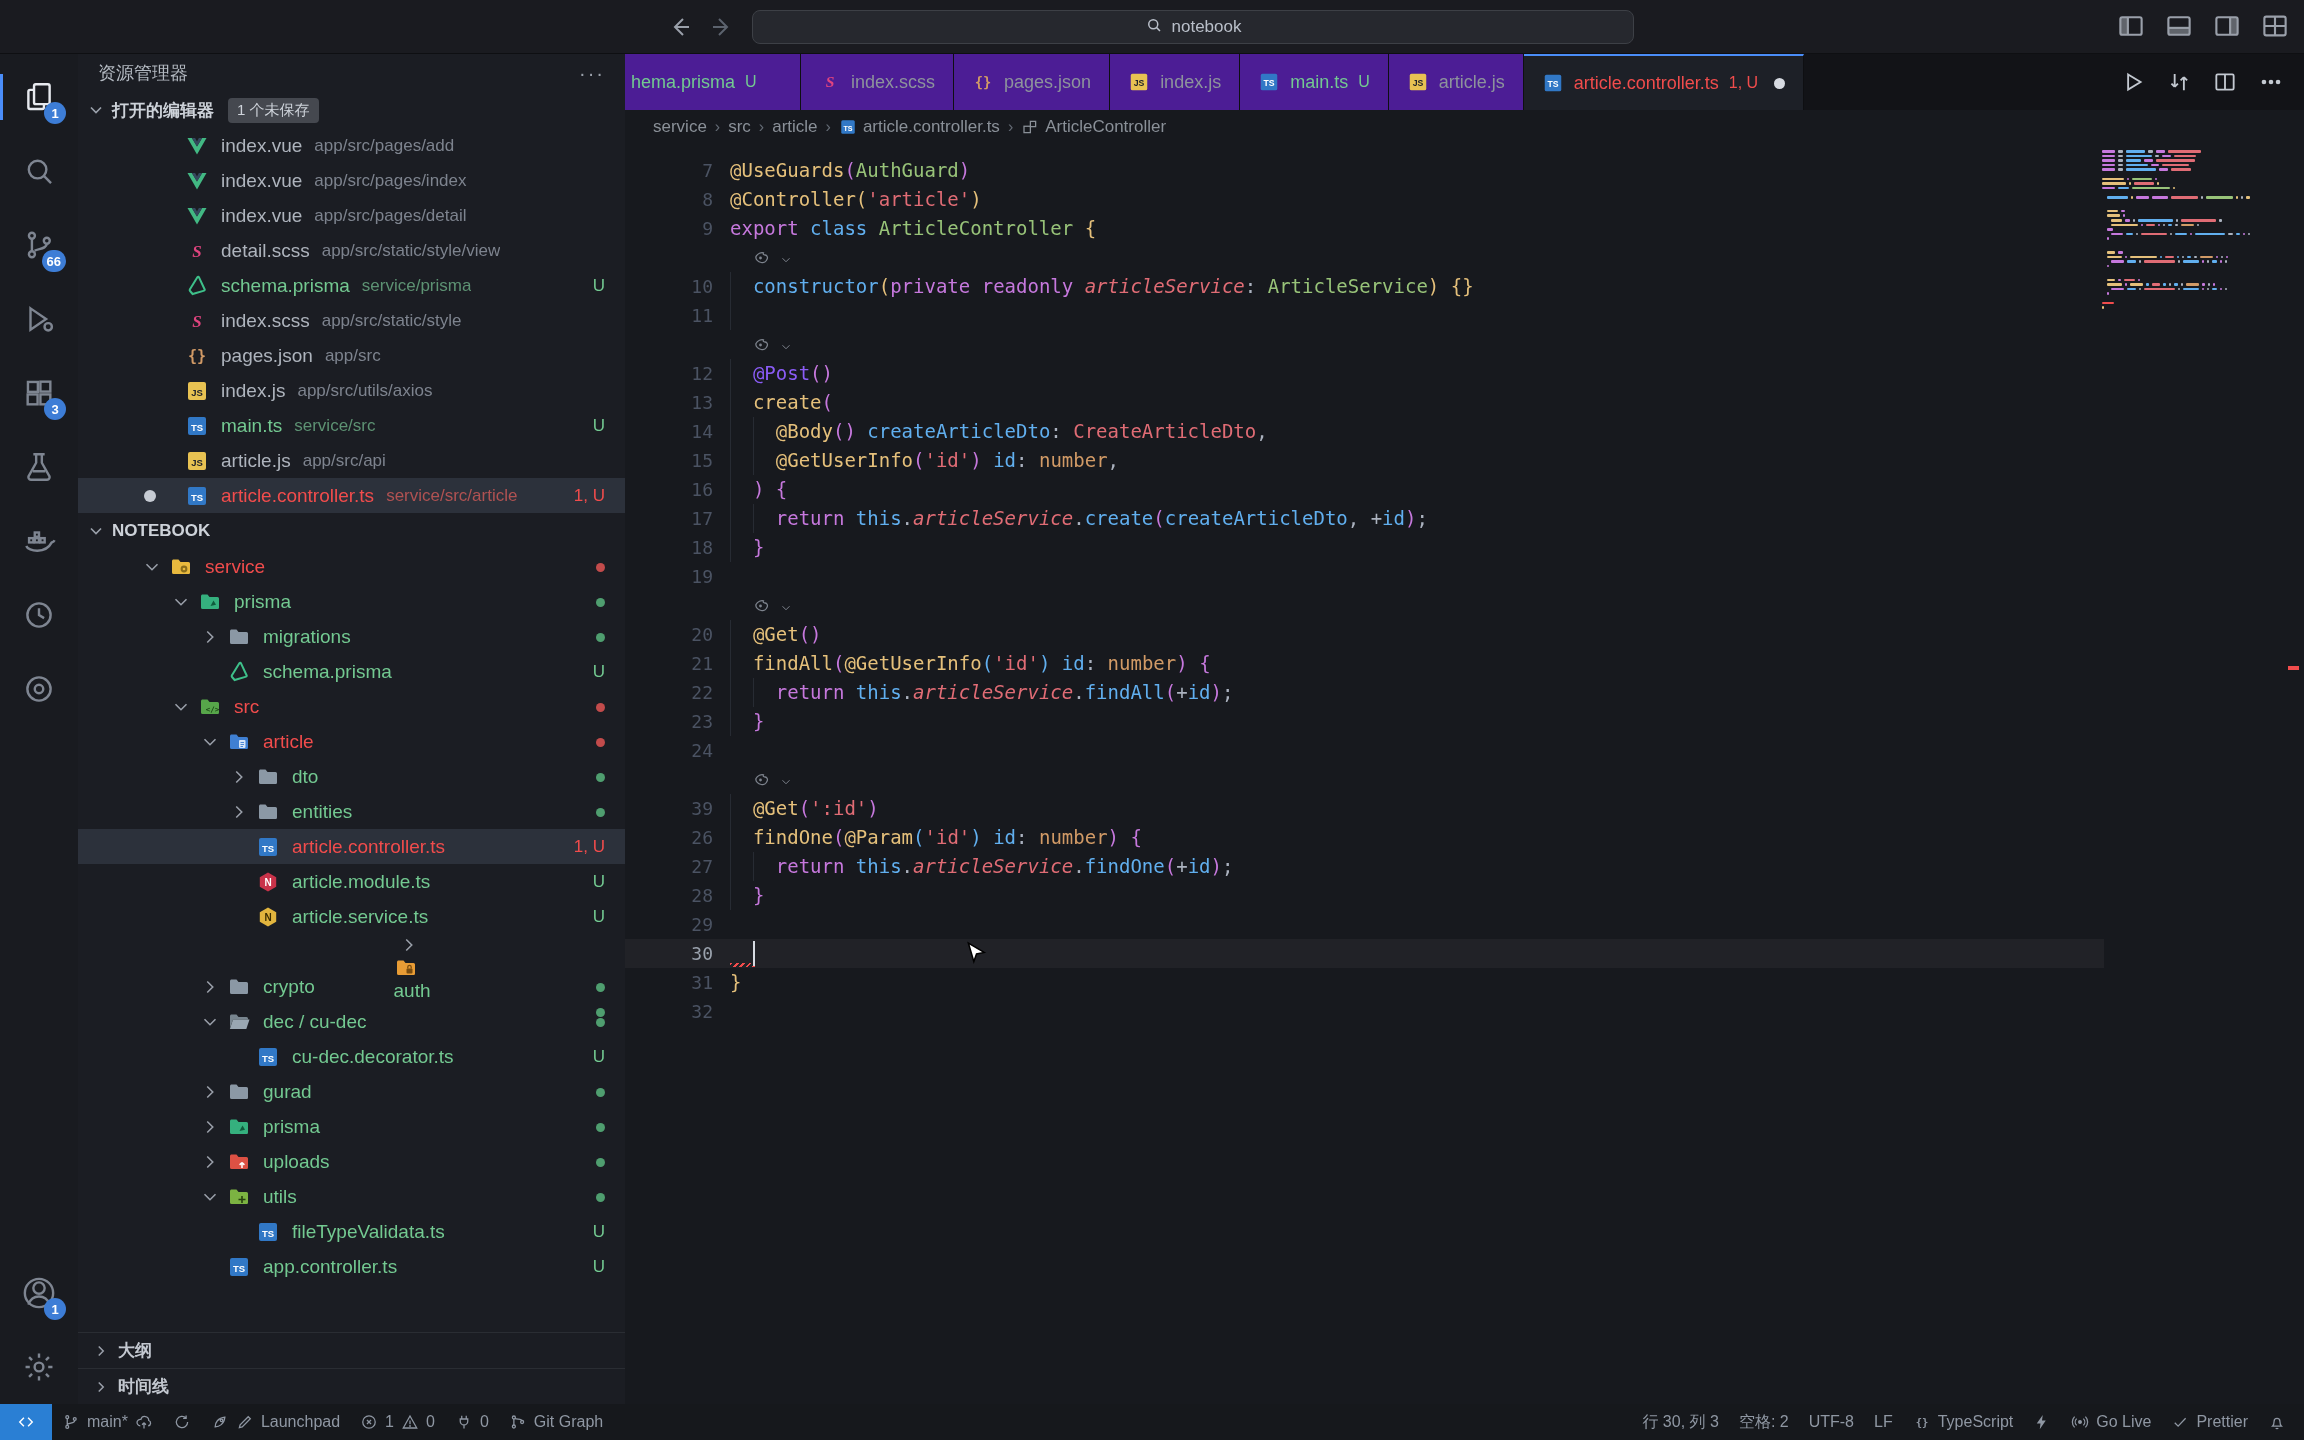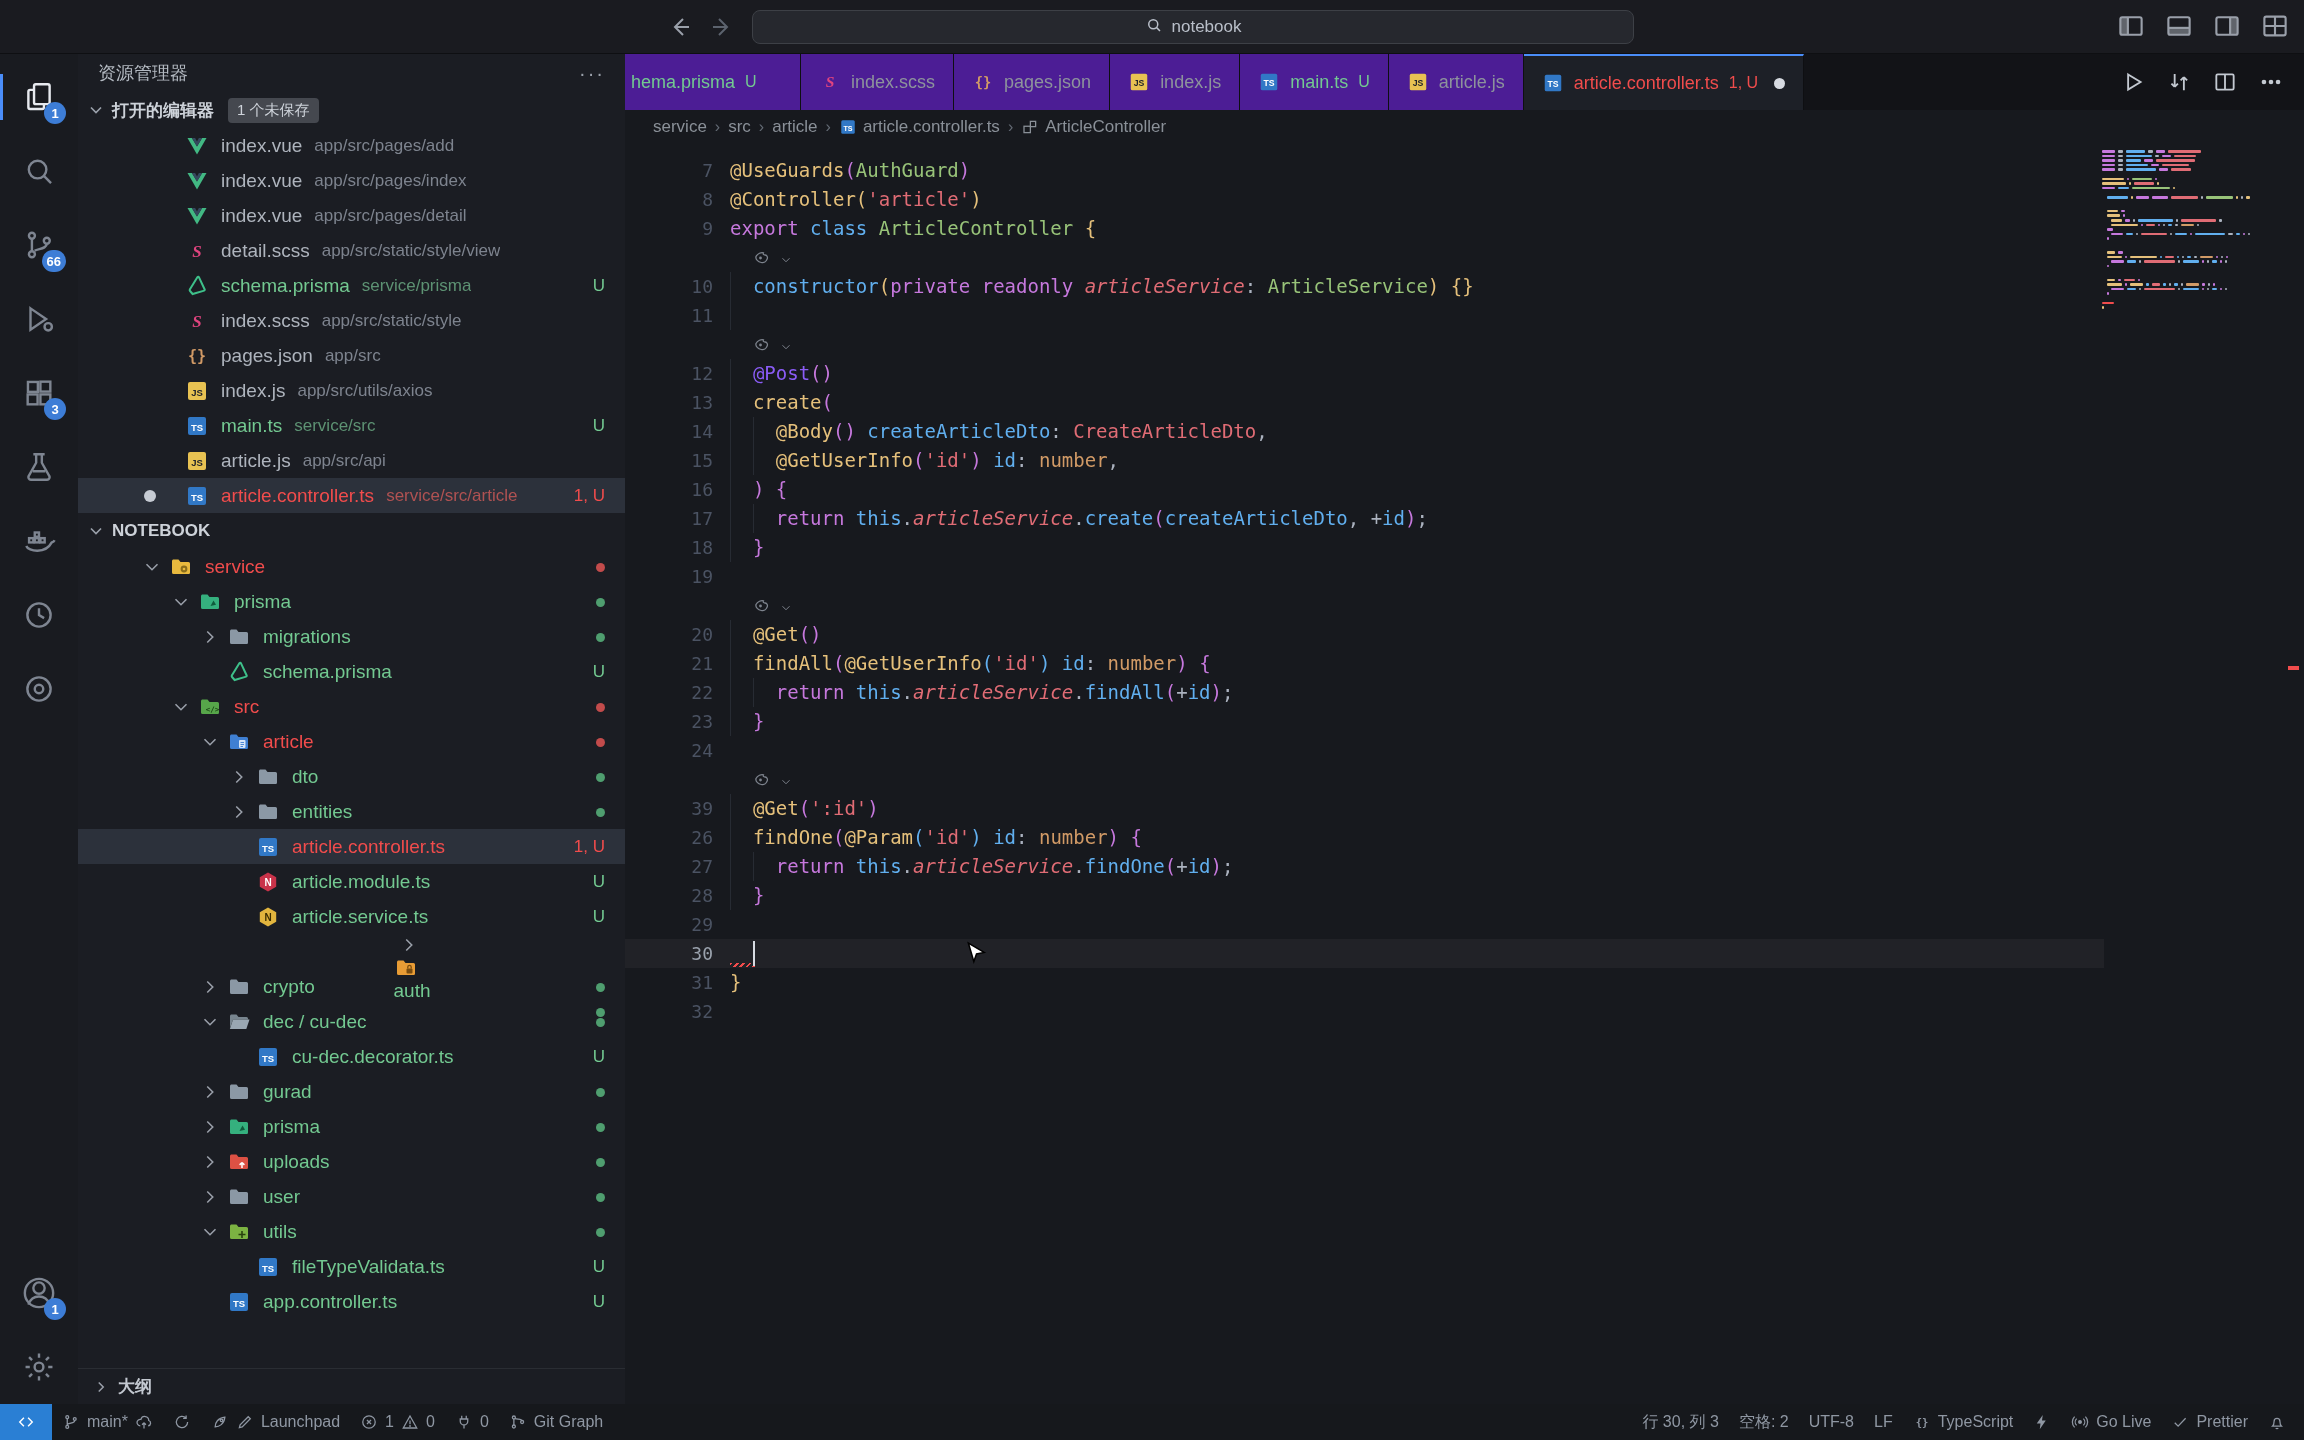--- a/index.html
+++ b/index.html
@@ -578,32 +578,20 @@
           <svg viewBox="0 0 24 24" width="100%" height="100%">
             <path d="M3 6.2c0-.9.7-1.6 1.6-1.6h4.9l2 2.4h8A1.5 1.5 0 0 1 21 8.5v9c0 .9-.7 1.6-1.6 1.6H4.6A1.6 1.6 0 0 1 3 17.5z" fill="#dd5144"></path>
             <path d="M15 18v-5.5M15 12.5l-2.4 2.4M15 12.5l2.4 2.4" stroke="#fff" stroke-width="1.5" fill="none"></path>
           </svg>
         </span>
         <span class="name st-modified">uploads</span>
         <span class="right"><span class="dotmark" style="background:#4f9e6f"></span></span>
       </div>
       <div class="row" style="padding-left: 121px;">
         <span class="tree-chev"><svg viewBox="0 0 24 24" fill="none" stroke="currentColor" stroke-width="1.7" width="100%" height="100%">
-            <path d="M9 6l6 6-6 6"></path>
-          </svg></span>
-        <span class="fico" style="width:24px;height:24px;display:inline-flex;flex:none">
-          <svg viewBox="0 0 24 24" width="100%" height="100%">
-            <path d="M3 6.2c0-.9.7-1.6 1.6-1.6h4.9l2 2.4h8A1.5 1.5 0 0 1 21 8.5v9c0 .9-.7 1.6-1.6 1.6H4.6A1.6 1.6 0 0 1 3 17.5z" fill="#8b98a5"></path>
-          </svg>
-        </span>
-        <span class="name st-modified">user</span>
-        <span class="right"><span class="dotmark" style="background:#4f9e6f"></span></span>
-      </div>
-      <div class="row" style="padding-left: 121px;">
-        <span class="tree-chev"><svg viewBox="0 0 24 24" fill="none" stroke="currentColor" stroke-width="1.7" width="100%" height="100%">
             <path d="M6 9l6 6 6-6"></path>
           </svg></span>
         <span class="fico" style="width:24px;height:24px;display:inline-flex;flex:none">
           <svg viewBox="0 0 24 24" width="100%" height="100%">
             <path d="M3 6.2c0-.9.7-1.6 1.6-1.6h4.9l2 2.4h8A1.5 1.5 0 0 1 21 8.5v9c0 .9-.7 1.6-1.6 1.6H4.6A1.6 1.6 0 0 1 3 17.5z" fill="#7cb342"></path>
             <path d="M15 11v7M11.5 14.5h7" stroke="#28420e" stroke-width="1.6"></path>
           </svg>
         </span>
         <span class="name st-modified">utils</span>
         <span class="right"><span class="dotmark" style="background:#4f9e6f"></span></span>
@@ -629,20 +617,26 @@
         </span>
         <span class="name st-modified">app.controller.ts</span>
         <span class="right st-modified">U</span>
       </div>
     </div>
   <div class="sb-bottom-sec" style="margin-top:auto">
     <svg viewBox="0 0 24 24" fill="none" stroke="currentColor" stroke-width="2">
         <path d="M9 6l6 6-6 6"></path>
       </svg>
     <span>大纲</span>
+  </div>
+  <div class="sb-bottom-sec">
+    <svg viewBox="0 0 24 24" fill="none" stroke="currentColor" stroke-width="2">
+        <path d="M9 6l6 6-6 6"></path>
+      </svg>
+    <span>时间线</span>
   </div>
 </div>
 
 <div id="editor-region">
   <div id="tabbar">
       <div class="tab clip">
         <span class="st-modified">hema.prisma</span>
         <span class="tstatus st-modified">U</span>
       </div>
       <div class="tab">

